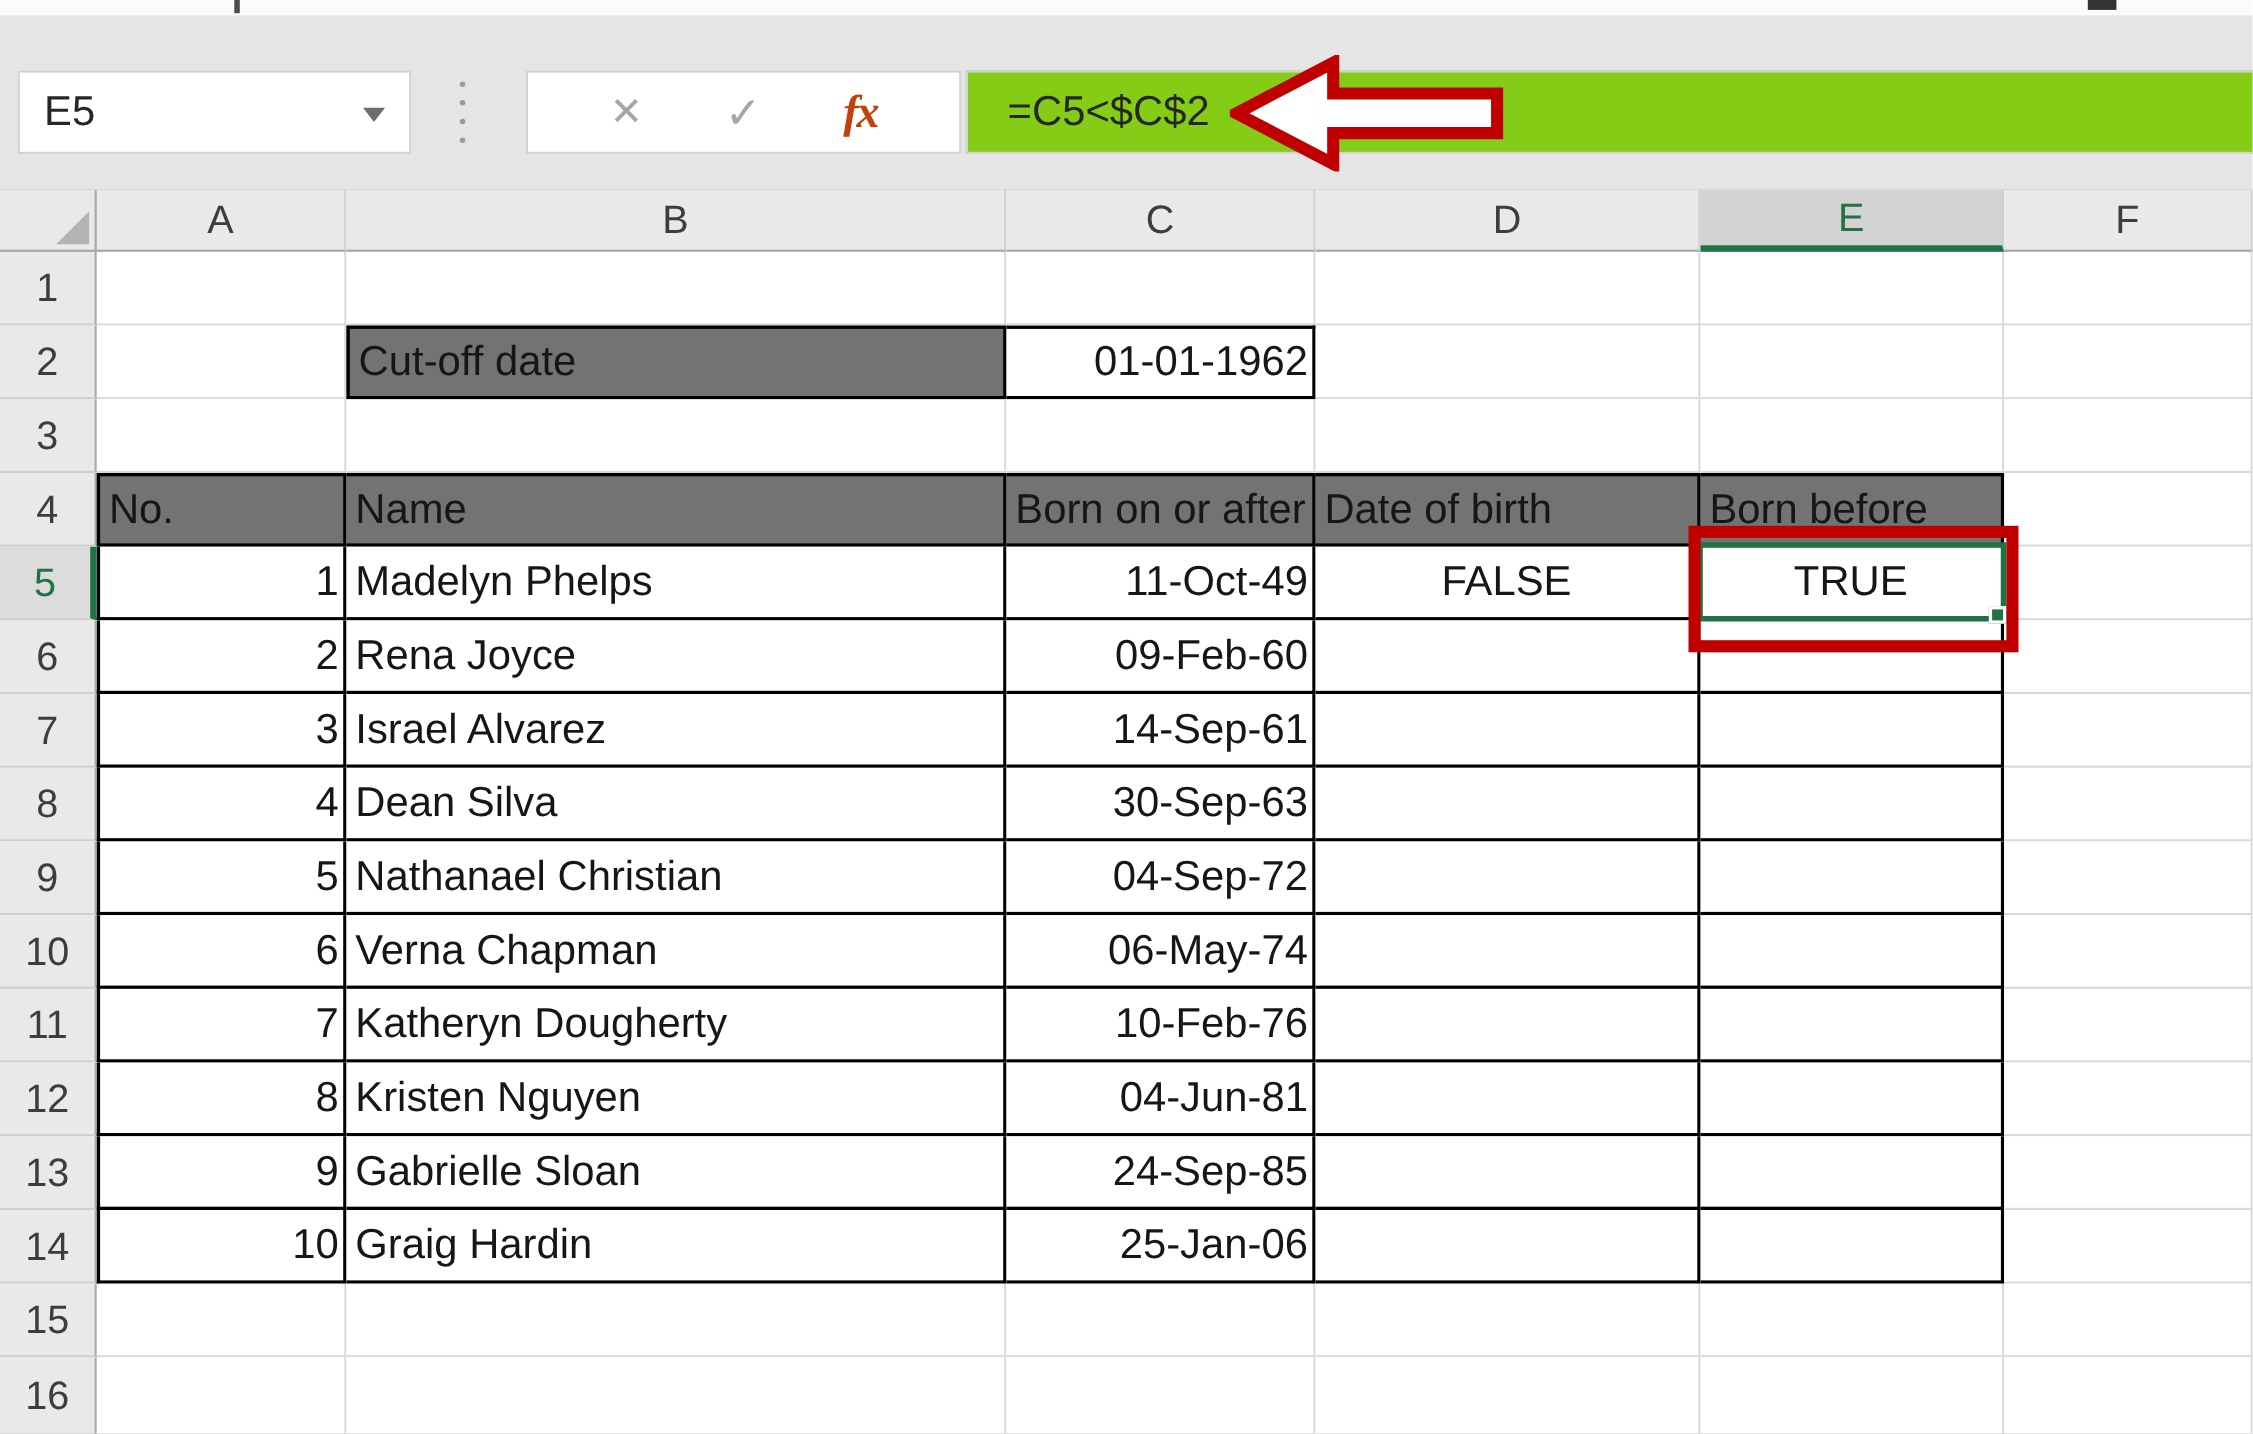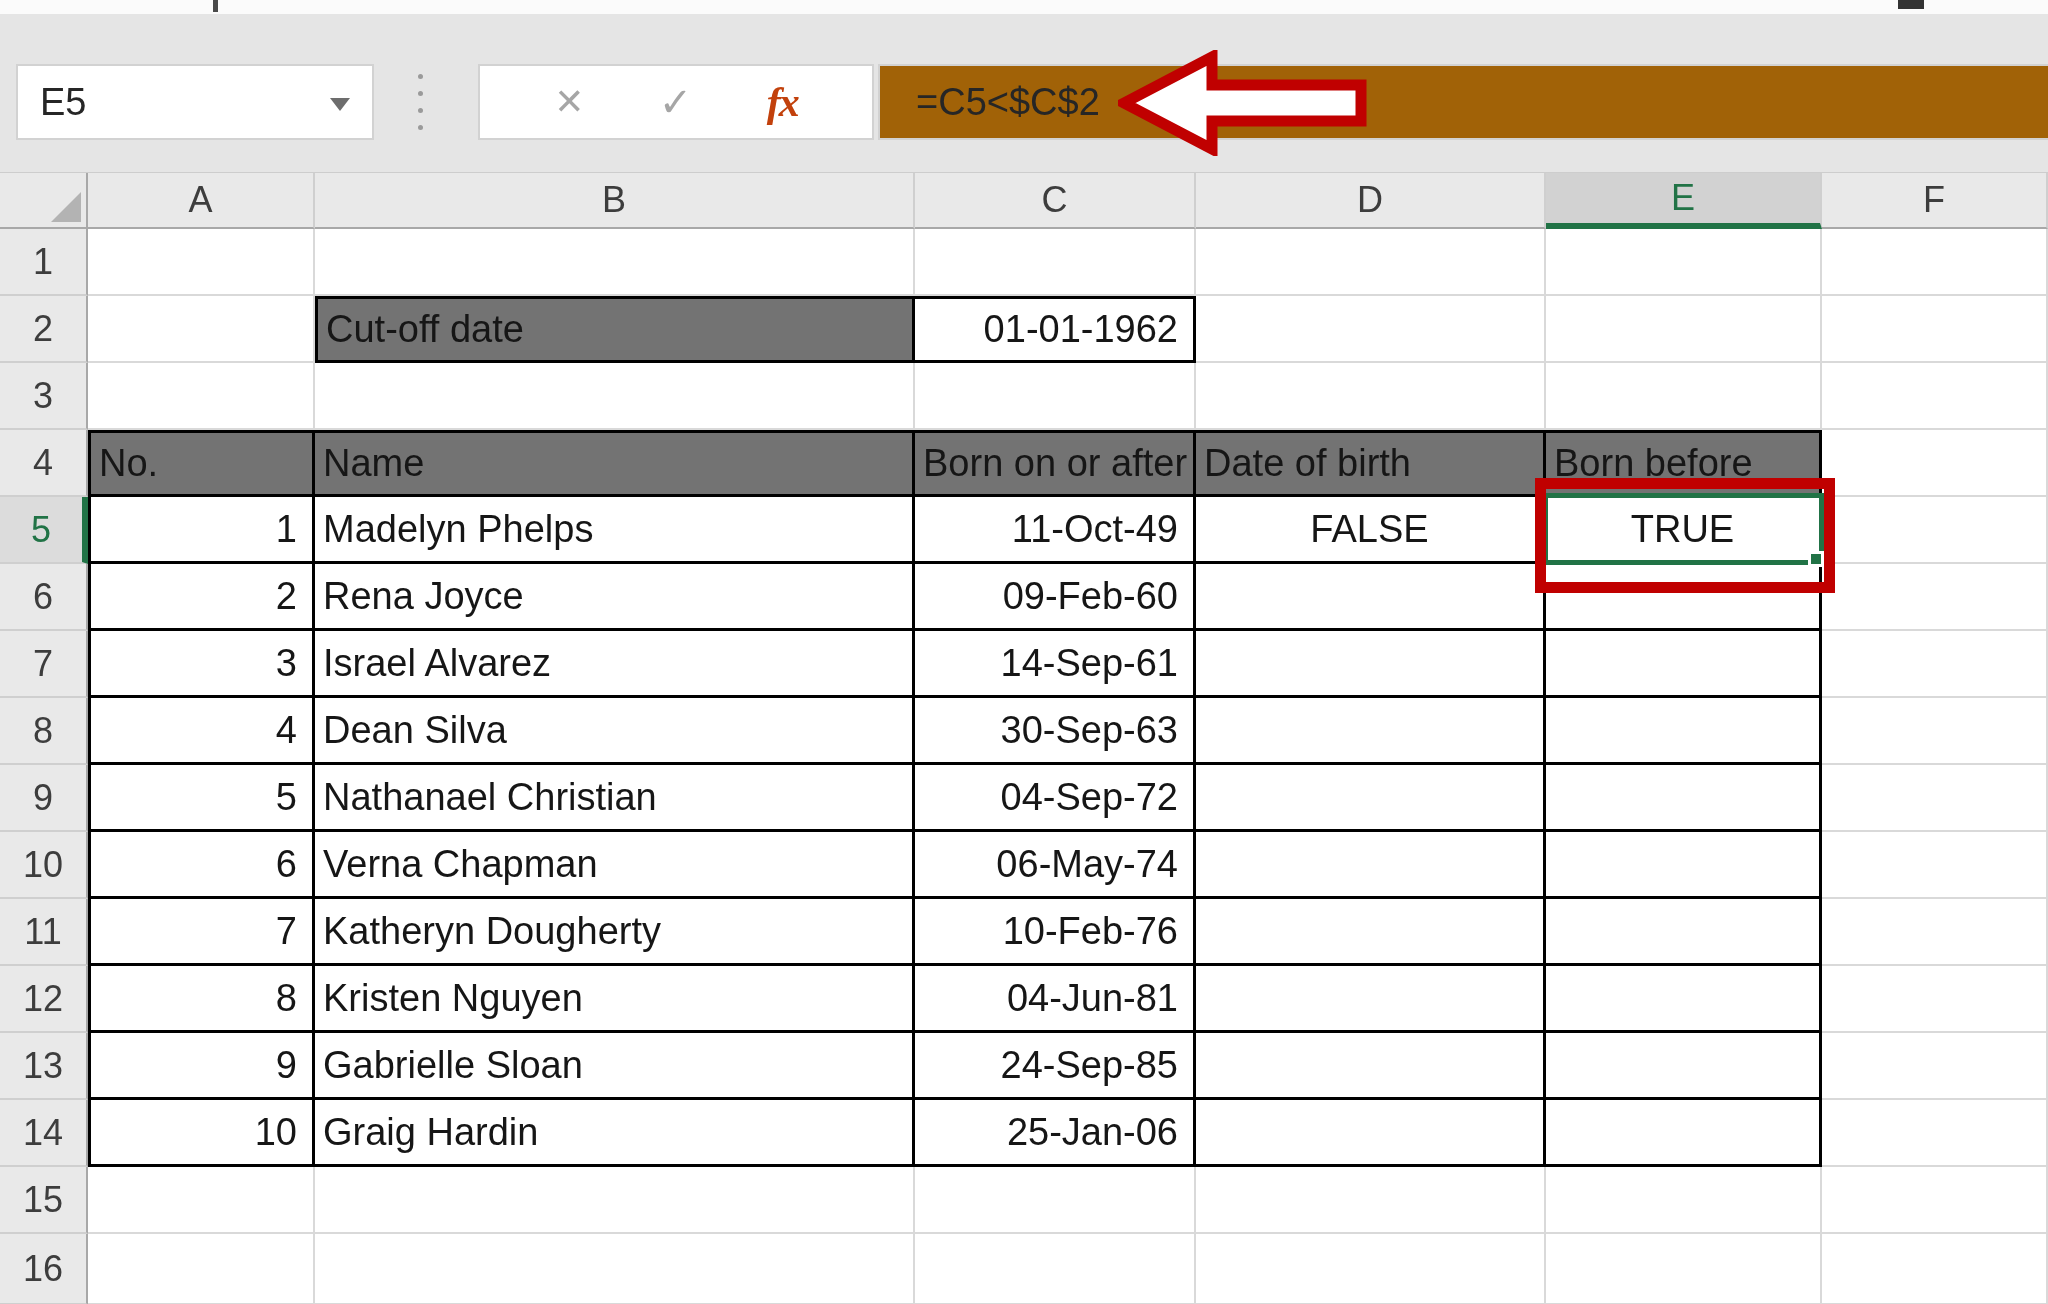--- a/index.html
+++ b/index.html
@@ -27,21 +27,21 @@
   .drag-dots i{width:5px;height:5px;border-radius:50%;background:#9a9a9a;}
   .fx-box{
     position:absolute;left:478px;top:50px;width:396px;height:76px;background:#fff;
     border:2px solid #d2d2d2;display:flex;align-items:center;justify-content:space-evenly;
   }
   .btn-cancel{font-size:36px;color:#a6a6a6;}
   .btn-enter{font-size:40px;color:#a6a6a6;}
   .btn-fx{font-family:"Liberation Serif",serif;font-style:italic;font-weight:600;
     font-size:42px;color:#c2410c;letter-spacing:-2px;}
   .formula-box{
-    position:absolute;left:878px;top:50px;width:1170px;height:76px;background:#a16207;
+    position:absolute;left:878px;top:50px;width:1170px;height:76px;background:#84cc16;
     border:2px solid #d2d2d2;border-right:none;display:flex;align-items:center;
     padding-left:36px;font-size:38px;color:#262626;
   }
   .red-arrow{position:absolute;left:1118px;top:36px;z-index:30;}
   
   .grid{
     position:absolute;left:0;top:172px;width:2048px;
     display:grid;
     grid-template-columns:88px 227px 600px 281px 350px 276px 226px;
     grid-template-rows:56px repeat(15,67px) 71px;
@@ -56,21 +56,21 @@
   .rh{background:#e9e9e9;border-right:2px solid #a8a8a8;border-bottom:2px solid #cfcfcf;
     display:flex;align-items:center;justify-content:center;font-size:36px;color:#3d3d3d;}
   .rh.sel{background:#dcdcdc;color:#217346;border-right:6px solid #217346;}
   .cell{background:#fff;border-right:2px solid #d9d9d9;border-bottom:2px solid #d9d9d9;
     display:flex;align-items:center;padding:0 8px;font-size:38px;color:#161616;
     white-space:nowrap;overflow:hidden;}
   .cell.fill{background:#737373;}
   .cell.tbl{border-right:3px solid #000;border-bottom:3px solid #000;}
   .cell.tbl-l{border-left:3px solid #000;}
   .cell.tbl-t{border-top:3px solid #000;}
-  .cell.right{justify-content:flex-end;padding-right:15px;}
+  .cell.right{justify-content:flex-end;padding-right:4px;}
   .cell.center{justify-content:center;}
   
   .sel-outline{position:absolute;left:1543px;top:493px;width:281px;height:72px;
     border:5px solid #217346;z-index:10;pointer-events:none;}
   .fill-handle{position:absolute;left:1808px;top:551px;width:16px;height:16px;
     background:#217346;border:3px solid #fff;z-index:12;}
   .red-box{position:absolute;left:1535px;top:478px;width:300px;height:115px;
     border:11px solid #c00000;z-index:20;pointer-events:none;}
 </style>
 </head>

